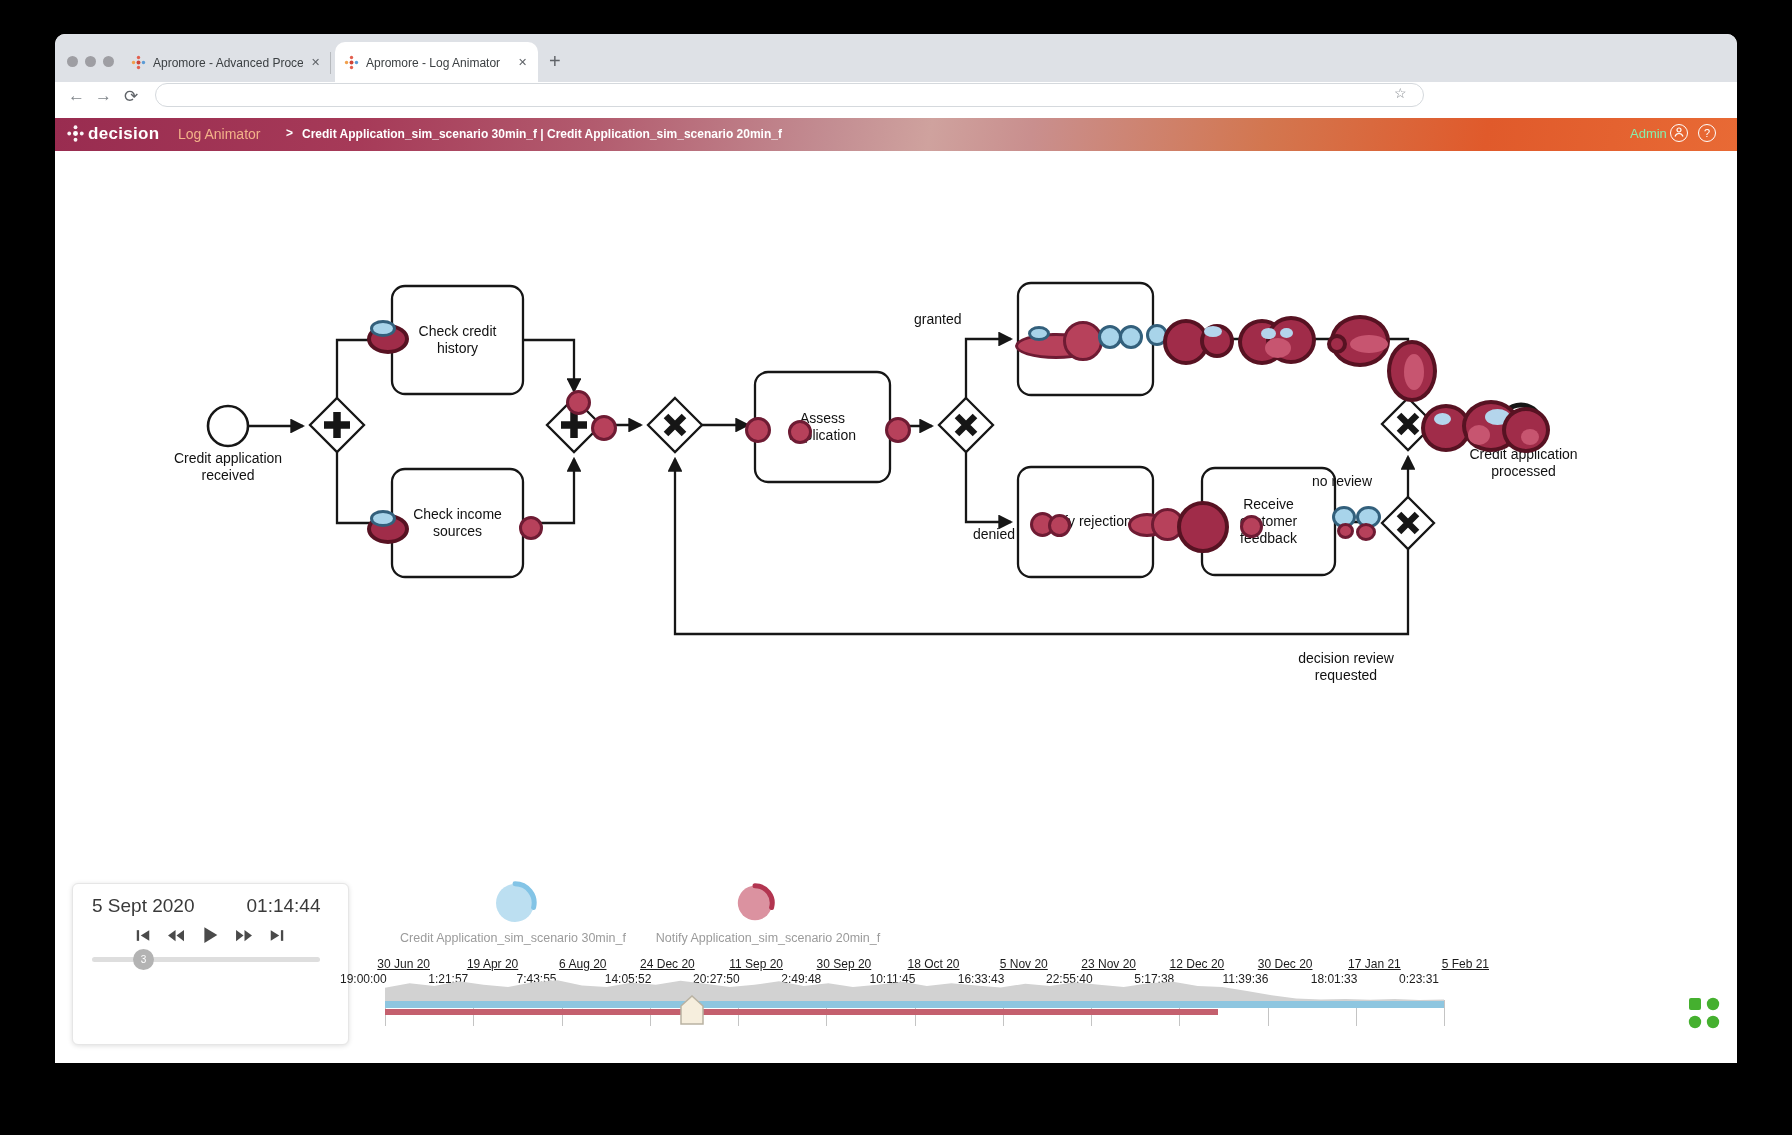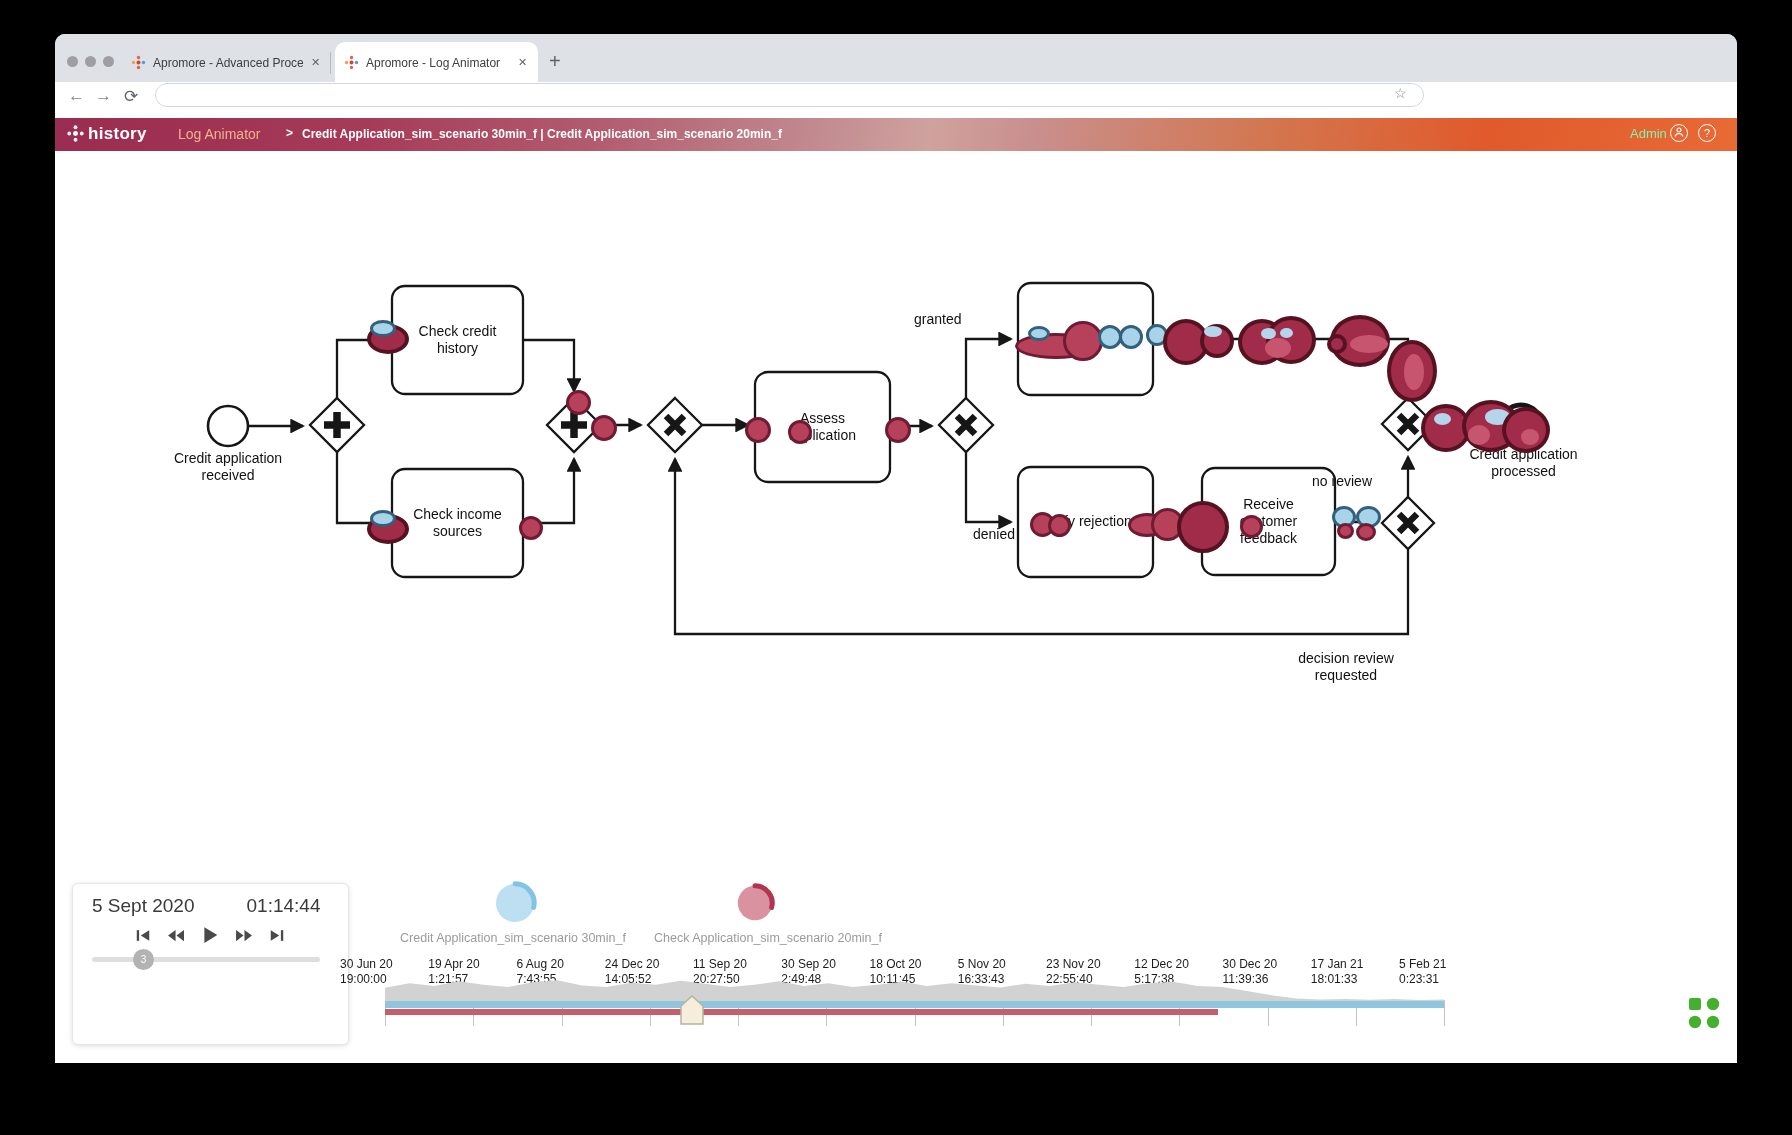--- a/index.html
+++ b/index.html
@@ -42,21 +42,21 @@
   .clockpanel{left:72px;top:883px;width:275px;height:160px;background:#fff;border:1px solid #e6e6e6;border-radius:6px;box-shadow:0 1px 5px rgba(0,0,0,.13);}
   .clockdate{left:92px;top:895px;font-size:19px;color:#3a3a3a;}
   .clocktime{left:240px;top:895px;width:87px;text-align:center;font-size:19px;color:#3a3a3a;}
   .controls{left:92px;top:926px;width:235px;display:flex;justify-content:center;gap:15px;align-items:center;}
   .ctrl{cursor:pointer;}
   .slider-track{left:92px;top:957px;width:228px;height:5px;background:#dedede;border-radius:3px;}
   .slider-handle{left:133px;top:949px;width:21px;height:21px;border-radius:50%;background:#b3b3b3;color:#fff;font-size:10px;text-align:center;line-height:21px;}
   
   .legendlbl{top:931px;width:260px;text-align:center;font-size:12.5px;color:#9b9b9b;}
   
-  .tickdate{top:957px;width:90px;text-align:left;font-size:12px;color:#1c1c1c;}
+  .tickdate{top:957px;width:90px;text-align:right;font-size:12px;color:#1c1c1c;text-decoration:underline;}
   .ticktime{top:972px;width:90px;text-align:left;font-size:12px;color:#1c1c1c;}
   .tickline{top:1000px;width:1px;height:26px;background:#c4c4c4;}
   .bar{height:7px;}
 </style>
 </head>
 <body>
 
 <div class="stage">
 
   <div class="abs win"></div>
@@ -102,21 +102,21 @@
   <div class="abs appheader"></div>
   <div class="abs" style="left:66px;top:124px">
     <svg width="19" height="19" viewBox="0 0 20 20">
         <circle cx="10" cy="10" r="2.6" fill="#fff"></circle>
         <circle cx="10" cy="3.4" r="2" fill="#fff" opacity=".95"></circle>
         <circle cx="16.6" cy="10" r="2" fill="#fff" opacity=".95"></circle>
         <circle cx="10" cy="16.6" r="2" fill="#fff" opacity=".95"></circle>
         <circle cx="3.4" cy="10" r="2" fill="#fff" opacity=".95"></circle>
       </svg>
   </div>
-  <div class="abs brand">history</div>
+  <div class="abs brand">decision</div>
   <div class="abs appname">Log Animator</div>
   <div class="abs crumbsep">&gt;</div>
   <div class="abs breadcrumb">Credit Application_sim_scenario 30min_f | Credit Application_sim_scenario 20min_f</div>
   <div class="abs adminlbl">Admin</div>
   <div class="abs hdrcirc" style="left:1670px">
     <svg width="12" height="12" viewBox="0 0 12 12" style="margin-top:1px">
         <circle cx="6" cy="4" r="2" fill="none" stroke="#fff" stroke-width="1.2"></circle>
         <path d="M2 10.5c.6-2 2.2-3 4-3s3.4 1 4 3" fill="none" stroke="#fff" stroke-width="1.2"></path>
       </svg>
   </div>
@@ -282,21 +282,21 @@
         <path d="M22 2.8 A19.2 19.2 0 0 1 40.6 26.5" fill="none" stroke-width="5" stroke-linecap="round" stroke="#83c4e6"></path>
       </svg>
   </div>
   <div class="abs legendlbl" style="left:383px">Credit Application_sim_scenario 30min_f</div>
   <div class="abs" style="left:735px;top:883px">
     <svg width="40" height="40" viewBox="0 0 40 40">
         <circle cx="20" cy="20" r="17.2" fill="#db92a0"></circle>
         <path d="M20 2.8 A17.2 17.2 0 0 1 36.6 24.5" fill="none" stroke-width="5" stroke-linecap="round" stroke="#b23550"></path>
       </svg>
   </div>
-  <div class="abs legendlbl" style="left:638px">Check Application_sim_scenario 20min_f</div>
+  <div class="abs legendlbl" style="left:638px">Notify Application_sim_scenario 20min_f</div>
 
   <div id="timeline" class="abs" style="left:0;top:0">
       <div class="abs tickdate" style="left:340px">30 Jun 20</div>
       <div class="abs ticktime" style="left:340px">19:00:00</div>
       <div class="abs tickline" style="left:385px"></div>
       <div class="abs tickdate" style="left:428.25px">19 Apr 20</div>
       <div class="abs ticktime" style="left:428.25px">1:21:57</div>
       <div class="abs tickline" style="left:473.25px"></div>
       <div class="abs tickdate" style="left:516.5px">6 Aug 20</div>
       <div class="abs ticktime" style="left:516.5px">7:43:55</div>

